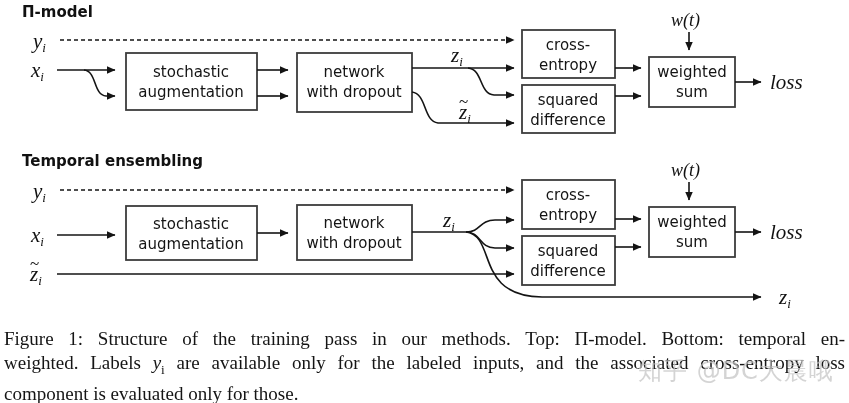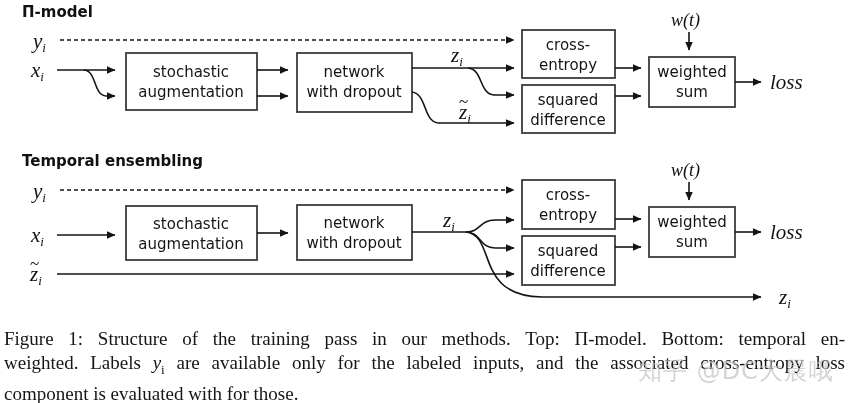--- a/index.html
+++ b/index.html
@@ -130,18 +130,18 @@
   <text class="mt" x="671" y="176">w(t)</text>
   <path class="ln" d="M689,182 V200" marker-end="url(#ah)"></path>
 
   <path class="ln" d="M735,232 H761" marker-end="url(#ah)"></path>
   <text class="mi" x="770" y="239">loss</text>
 </svg>
 
 <div class="caption">
   <div class="cap-just"><span>Figure 1: Structure of the training pass in our methods. Top: Π-model. Bottom: temporal en-</span></div>
   <div class="cap-just"><span>weighted. Labels </span><i>y</i><sub>i</sub><span> are available only for the labeled inputs, and the associated cross-entropy loss</span></div>
-  <div><span>component is evaluated with for those.</span></div>
+  <div><span>component is evaluated only for those.</span></div>
 </div>
 
 <div class="watermark">知乎 @DC大晨哦</div>
 
 </div>
 
 </body></html>

